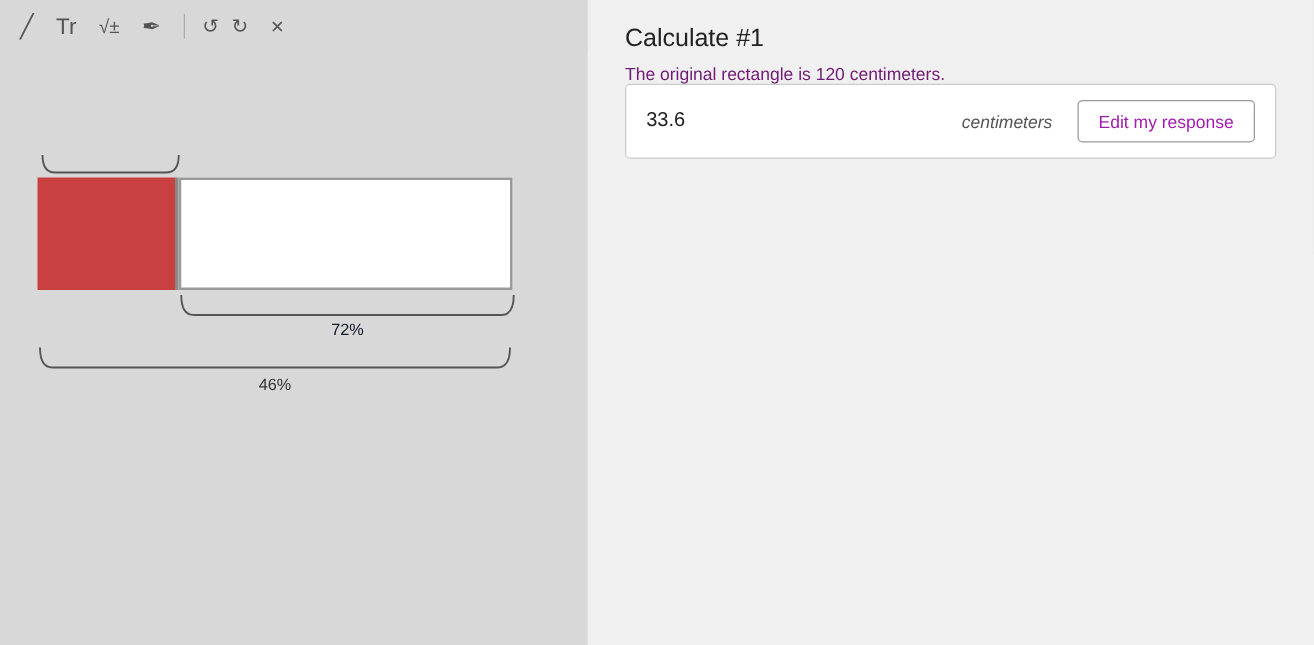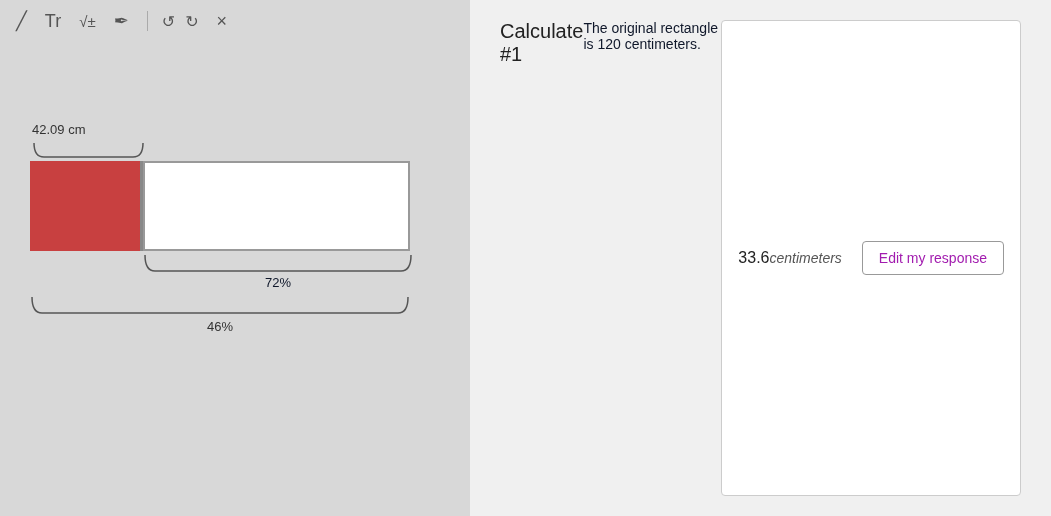--- a/index.html
+++ b/index.html
@@ -118,47 +118,46 @@
       background: white;
       border: 2px solid #999;
     }
 
     
     .right-panel {
       flex: 1;
       background: #f0f0f0;
       padding: 20px 30px;
       display: flex;
-      flex-direction: row;
+      flex-direction: column;
     }
 
     .problem-title {
       font-size: 20px;
       font-weight: 400;
       color: #222;
       margin-bottom: 8px;
     }
 
     .problem-desc {
       font-size: 14px;
-      color: #0f172a;
-      margin-bottom: 16px;
+      color: #701a75;
     }
 
     .problem-question {
       font-size: 14px;
       color: #333;
       margin-bottom: 16px;
     }
 
     .answer-box {
       background: white;
       border: 1px solid #ccc;
       border-radius: 4px;
-      padding: 24px 16px;
+      padding: 12px 16px;
       display: flex;
       align-items: center;
       justify-content: space-between;
       margin-bottom: 0;
     }
 
     .answer-value {
       font-size: 16px;
       color: #222;
     }
@@ -198,21 +197,20 @@
     <span class="toolbar-icon">✒</span>
     <div class="toolbar-divider"></div>
     <span class="toolbar-undo">↺</span>
     <span class="toolbar-redo">↻</span>
     <span class="toolbar-close">×</span>
   </div>
 
   <div class="canvas-area">
     <div class="diagram-container">
 
-      <div class="dimension-label-top">42.09 cm</div>
       <div class="brace-top">
         <svg class="brace-svg" width="113" height="18" viewBox="0 0 113 18">
 
           <path d="M 2 2 Q 2 16 12 16 L 50 16 Q 56 16 56 16 Q 62 16 62 16 L 101 16 Q 111 16 111 2" fill="none" stroke="#555" stroke-width="1.5"></path>
         </svg>
       </div>
 
       <div class="rect-wrapper">
         <div class="rect-red"></div>
         <div class="rect-divider"></div>

